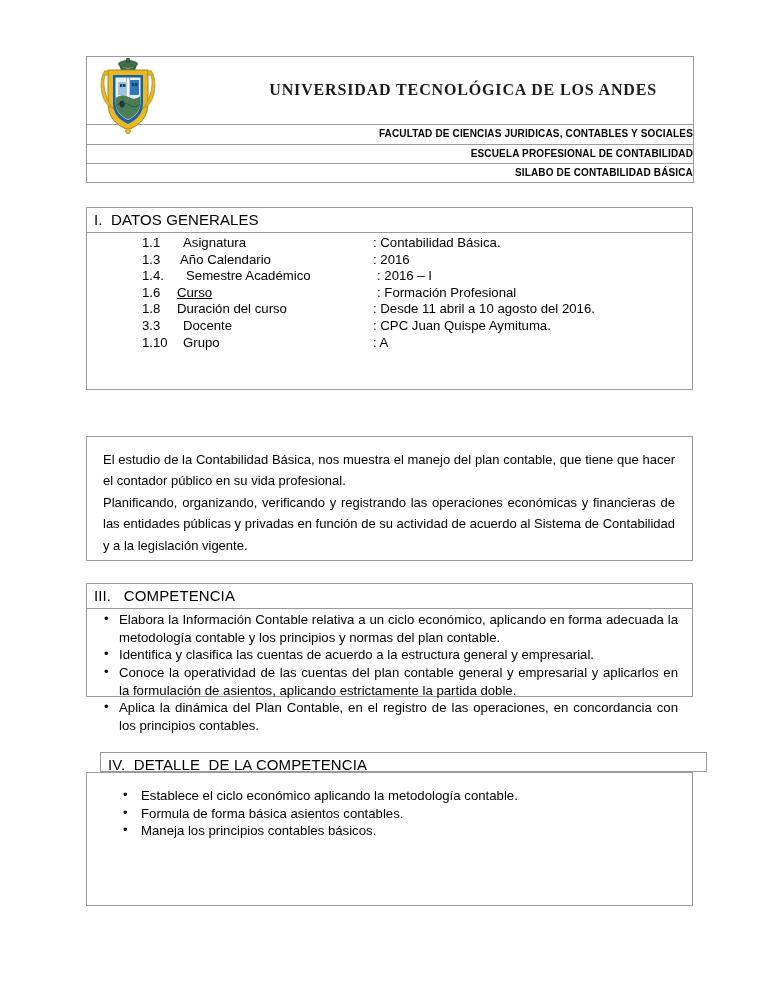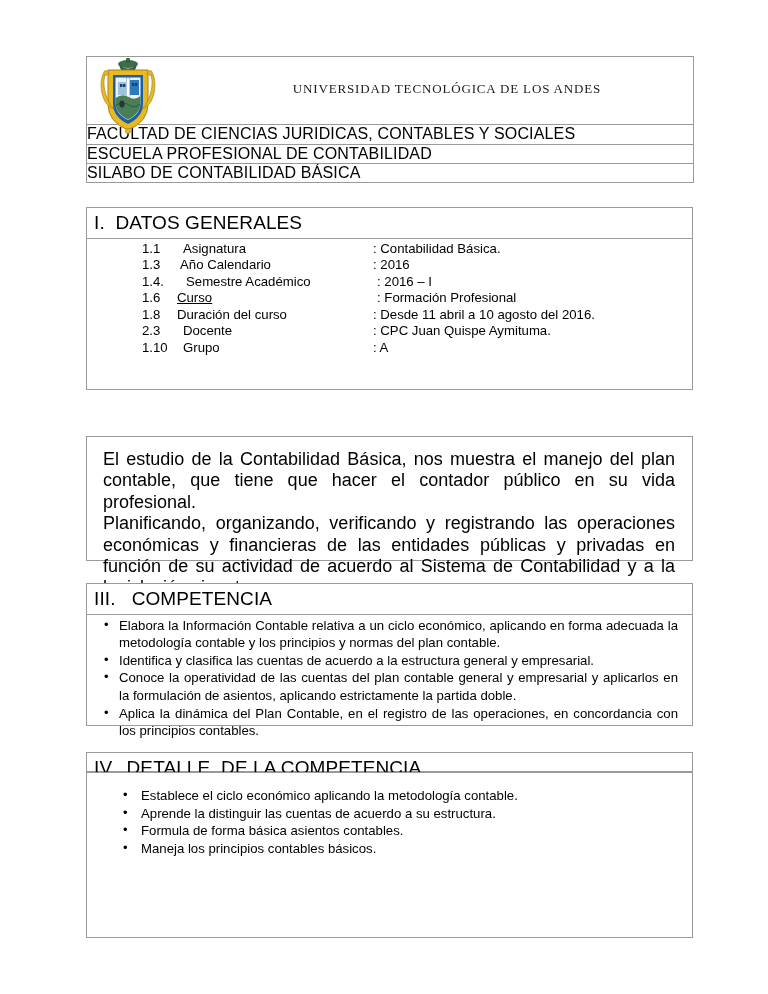--- a/index.html
+++ b/index.html
@@ -28,21 +28,21 @@
   
   .doc-box {
     position: absolute;
     box-sizing: border-box;
     border: 1.5px solid #9a9a9a;
     background: #ffffff;
   }
   .section-head {
     box-sizing: border-box;
     border-bottom: 1.5px solid #9a9a9a;
-    font-size: 19px;
+    font-size: 15px;
     line-height: 1.35;
     padding: 2px 0 2px 7px;
     letter-spacing: 0.1px;
     white-space: pre;
   }
   .section-body {
     box-sizing: border-box;
     padding: 0;
   }
 
@@ -58,45 +58,45 @@
     position: relative;
     height: 68px;
     box-sizing: border-box;
     border-bottom: 1.5px solid #9a9a9a;
   }
   #university-name {
     position: absolute;
     left: 150px;
     top: 24px;
     width: 420px;
-    text-align: center;
+    text-align: right;
     font-family: "Liberation Serif", serif;
-    font-weight: normal;
-    font-size: 13px;
+    font-weight: bold;
+    font-size: 16px;
     letter-spacing: 0.85px;
     color: #1a1a1a;
     white-space: nowrap;
   }
   
   #crest {
     position: absolute;
     left: 13px;
     top: 1px;
     width: 56px;
     height: 78px;
     z-index: 5;
   }
 
   .header-title-row {
     box-sizing: border-box;
     height: 19.5px;
     border-bottom: 1.5px solid #9a9a9a;
-    text-align: left;
-    font-weight: normal;
-    font-size: 16px;
+    text-align: right;
+    font-weight: bold;
+    font-size: 10px;
     line-height: 18px;
     letter-spacing: 0.15px;
     white-space: nowrap;
     overflow: hidden;
   }
   .header-title-row.last { border-bottom: none; }
 
   
   #section-datos {
     left: 86px;
@@ -137,32 +137,32 @@
     height: 20px;
   }
   #section-sumilla-body {
     left: 86px;
     top: 436px;
     width: 607px;
     height: 125px;
   }
   #sumilla-text {
     padding: 12px 17px 0 16px;
-    font-size: 18px;
+    font-size: 13px;
     line-height: 21.4px;
     text-align: justify;
   }
   #sumilla-text p { margin: 0; }
 
   
   #section-competencia {
     left: 86px;
     top: 583px;
     width: 607px;
-    height: 143px;
+    height: 114px;
   }
   #competencia-list {
     list-style: none;
     margin: 0;
     padding: 2px 14px 0 0;
     font-size: 13.2px;
     line-height: 17.6px;
   }
   #competencia-list li {
     position: relative;
@@ -173,30 +173,30 @@
   #competencia-list li::before {
     content: "\2022";
     position: absolute;
     left: 17px;
     top: -1px;
     font-size: 13px;
   }
 
   
   #section-detalle-head {
-    left: 86px;
+    left: 100px;
     top: 752px;
     width: 607px;
     height: 20px;
   }
   #section-detalle-body {
     left: 86px;
     top: 772px;
     width: 607px;
-    height: 166px;
+    height: 134px;
   }
   #detalle-list {
     list-style: none;
     margin: 0;
     padding: 14px 0 0 0;
     font-size: 13.2px;
     line-height: 17.6px;
   }
   #detalle-list li {
     position: relative;
@@ -288,21 +288,21 @@
           <span class="datos-num" style="left: 7px;">1.6</span>
           <span class="datos-label" style="left: 42px; text-decoration: underline;">Curso</span>
           <span class="datos-value" style="left: 242px;">: Formación Profesional</span>
         </div>
         <div class="datos-row">
           <span class="datos-num" style="left: 7px;">1.8</span>
           <span class="datos-label" style="left: 42px;">Duración del curso</span>
           <span class="datos-value" style="left: 238px;">: Desde 11 abril a 10 agosto del 2016.</span>
         </div>
         <div class="datos-row">
-          <span class="datos-num" style="left: 7px;">2.3</span>
+          <span class="datos-num" style="left: 7px;">3.3</span>
           <span class="datos-label" style="left: 48px;">Docente</span>
           <span class="datos-value" style="left: 238px;">: CPC Juan Quispe Aymituma.</span>
         </div>
         <div class="datos-row">
           <span class="datos-num" style="left: 7px;">1.10</span>
           <span class="datos-label" style="left: 48px;">Grupo</span>
           <span class="datos-value" style="left: 238px;">: A</span>
         </div>
       </div>
   </div>
@@ -323,19 +323,18 @@
         <li>Aplica la dinámica del Plan Contable, en el registro de las operaciones, en concordancia con los principios contables.</li>
       </ul>
   </div>
 
   <div class="doc-box" id="section-detalle-head">
     <div class="section-head" style="border-bottom:none;">IV.  DETALLE  DE LA COMPETENCIA</div>
   </div>
   <div class="doc-box" id="section-detalle-body">
     <ul id="detalle-list">
         <li>Establece el ciclo económico aplicando la metodología contable.</li>
-        <li>Aprende la distinguir las cuentas de acuerdo a su estructura.</li>
         <li>Formula de forma básica asientos contables.</li>
         <li>Maneja los principios contables básicos.</li>
       </ul>
   </div>
 
 </div>
 
 </body></html>

